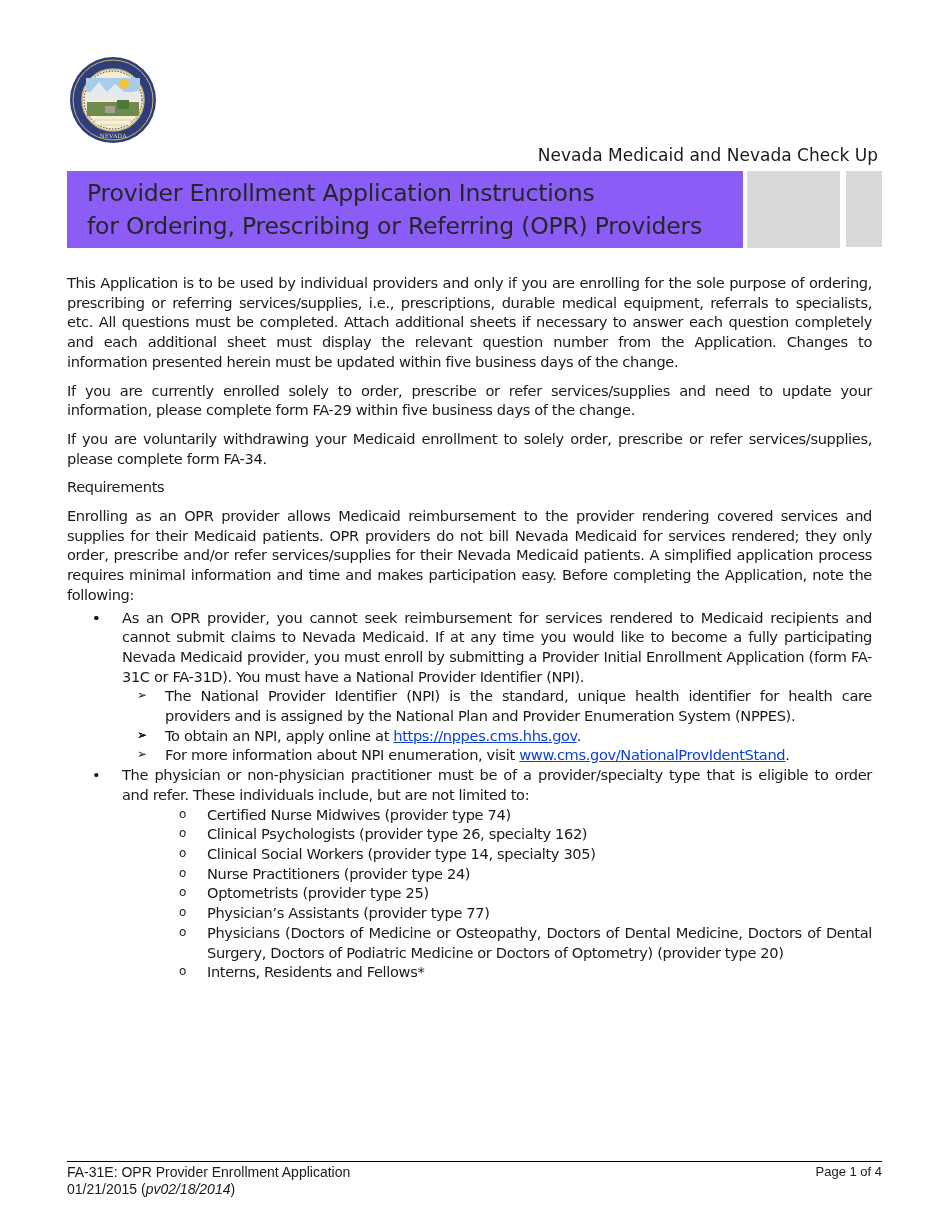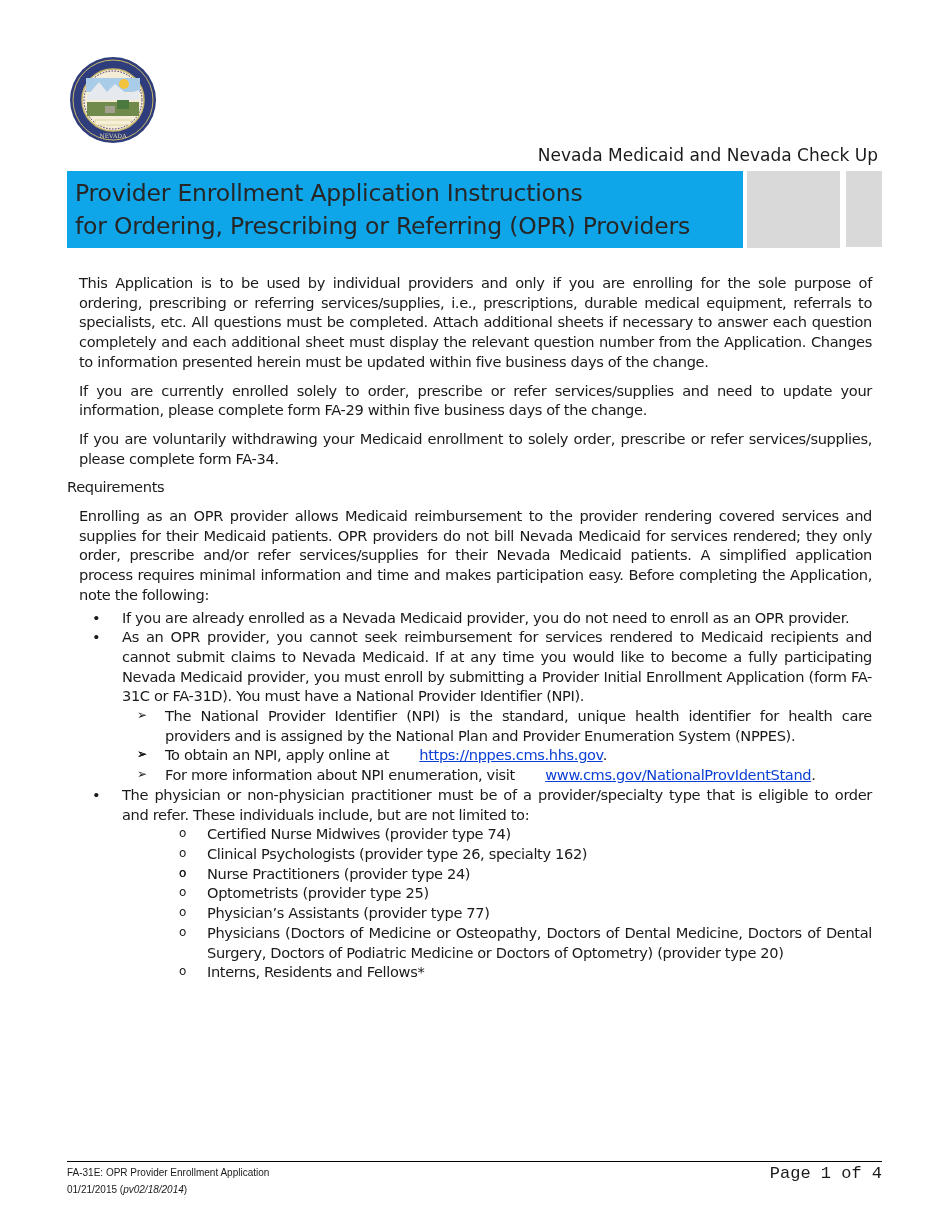--- a/index.html
+++ b/index.html
@@ -1,42 +1,42 @@
 <!DOCTYPE html>
 <html><head>
 <meta charset="utf-8">
 <style>
   html, body { margin: 0; padding: 0; background: #ffffff; }
   body { width: 950px; height: 1230px; position: relative; overflow: hidden;
          font-family: "DejaVu Sans", "Liberation Sans", sans-serif; color: #1a1a1a; }
   .seal { position: absolute; left: 69px; top: 56px; width: 88px; height: 88px; }
   .agency { position: absolute; right: 72px; top: 145px; font-size: 17px; color: #1a1a1a; text-align: right; }
   .title-box { position: absolute; left: 67px; top: 171px; width: 676px; height: 77px;
-               background: #0ea5e9; box-sizing: border-box; padding: 6px 0 0 8px; }
+               background: #8b5cf6; box-sizing: border-box; padding: 6px 0 0 20px; }
   .title-box .t { font-size: 23.5px; line-height: 33px; color: #262626; letter-spacing: -0.2px; }
   .gbox2 { position: absolute; left: 747px; top: 171px; width: 93px; height: 77px; background: #d9d9d9; }
   .gbox3 { position: absolute; left: 846px; top: 171px; width: 36px; height: 76px; background: #d9d9d9; }
   .content { position: absolute; left: 67px; top: 273px; width: 805px;
              font-size: 14.6px; line-height: 19.7px; text-align: justify; letter-spacing: -0.35px; }
-  .content p { margin: 0 0 9px 12px; }
+  .content p { margin: 0 0 9px 0; }
   .req { margin: 0 0 9px 0; }
   ul.l1 { list-style: none; margin: 0; padding: 0 0 0 55px; }
   ul.l1 > li { position: relative; }
   ul.l1 > li > .bul { position: absolute; left: -30px; top: 0; }
   ul.l2 { list-style: none; margin: 0; padding: 0 0 0 43px; }
   ul.l2 > li { position: relative; }
   ul.l2 > li > .bul { position: absolute; left: -28px; top: 0; font-size: 12px; }
   ul.l3 { list-style: none; margin: 0; padding: 0 0 0 85px; }
   ul.l3 > li { position: relative; }
   ul.l3 > li > .bul { position: absolute; left: -28px; top: 0; font-size: 12px; }
-  a.lnk { color: #0b3fd6; text-decoration: underline; margin-left: 26px; }
+  a.lnk { color: #0b3fd6; text-decoration: underline; }
   .footnote { margin-top: 20px; }
   .footer-line { position: absolute; left: 67px; top: 1161px; width: 815px; height: 1px; background: #000; }
-  .footer-left { position: absolute; left: 67px; top: 1164px; font-size: 10px; line-height: 17px; font-family: "Liberation Sans", sans-serif; }
-  .footer-right { position: absolute; right: 68px; top: 1164px; font-size: 17px; font-family: Liberation Mono, monospace; }
+  .footer-left { position: absolute; left: 67px; top: 1164px; font-size: 14px; line-height: 17px; font-family: "Liberation Sans", sans-serif; }
+  .footer-right { position: absolute; right: 68px; top: 1164px; font-size: 13px; font-family: Liberation Sans, sans-serif; }
 </style>
 </head>
 <body>
 
 <svg class="seal" viewBox="0 0 88 88">
   <circle cx="44" cy="44" r="43" fill="#2f3d7c"></circle>
   <circle cx="44" cy="44" r="40" fill="none" stroke="#c9b86a" stroke-width="1"></circle>
   <circle cx="44" cy="44" r="31" fill="#f3ecd6" stroke="#c9b86a" stroke-width="1.5"></circle>
   <circle cx="44" cy="44" r="29" fill="none" stroke="#3b2a6a" stroke-width="1" stroke-dasharray="1.5 1.5"></circle>
   <rect x="17" y="22" width="54" height="14" fill="#a9cde8"></rect>
@@ -61,21 +61,20 @@
 <div class="content">
   <p>This Application is to be used by individual providers and only if you are enrolling for the sole purpose of ordering, prescribing or referring services/supplies, i.e., prescriptions, durable medical equipment, referrals to specialists, etc.  All questions must be completed.  Attach additional sheets if necessary to answer each question completely and each additional sheet must display the relevant question number from the Application.  Changes to information presented herein must be updated within five business days of the change.</p>
   <p>If you are currently enrolled solely to order, prescribe or refer services/supplies and need to update your information, please complete form FA-29 within five business days of the change.</p>
   <p>If you are voluntarily withdrawing your Medicaid enrollment to solely order, prescribe or refer services/supplies, please complete form FA-34.</p>
   <div class="req">Requirements</div>
   <p style="margin-bottom:3px;">Enrolling as an OPR provider allows Medicaid reimbursement to the provider rendering covered services and supplies for their Medicaid patients.  OPR providers do not bill Nevada Medicaid for services rendered; they only order, prescribe and/or refer services/supplies for their Nevada Medicaid patients.  A simplified application process requires minimal information and time and makes participation easy.  Before completing the Application, note the following:</p>
 
   <ul class="l1">
     <li>
       <span class="bul">•</span>
-      <span>If you are already enrolled as a Nevada Medicaid provider, you do not need to enroll as an OPR provider.</span>
     </li>
     <li>
       <span class="bul">•</span>
       <span>As an OPR provider, you cannot seek reimbursement for services rendered to Medicaid recipients and cannot submit claims to Nevada Medicaid.  If at any time you would like to become a fully participating Nevada Medicaid provider, you must enroll by submitting a Provider Initial Enrollment Application (form FA-31C or FA-31D).  You must have a National Provider Identifier (NPI).</span>
       <ul class="l2">
         <li>
           <span class="bul">➢</span>
           <span>The National Provider Identifier (NPI) is the standard, unique health identifier for health care providers and is assigned by the National Plan and Provider Enumeration System (NPPES).</span>
         </li>
         <li>
@@ -93,21 +92,21 @@
           <span>For more information about NPI enumeration, visit </span><a class="lnk">www.cms.gov/NationalProvIdentStand</a><span>.</span>
         </li>
       </ul>
     </li>
     <li>
       <span class="bul">•</span>
       <span>The physician or non-physician practitioner must be of a provider/specialty type that is eligible to order and refer.  These individuals include, but are not limited to:</span>
       <ul class="l3">
         <li><span class="bul">o</span><span>Certified Nurse Midwives (provider type 74)</span></li>
         <li><span class="bul">o</span><span>Clinical Psychologists (provider type 26, specialty 162)</span></li>
-        <li><span class="bul">o</span></li>
+        <li><span class="bul">o</span><span>Clinical Social Workers (provider type 14, specialty 305)</span></li>
         <li><span class="bul">o</span><span>Nurse Practitioners (provider type 24)</span></li>
         <li><span class="bul">o</span><span>Optometrists (provider type 25)</span></li>
         <li><span class="bul">o</span><span>Physician’s Assistants (provider type 77)</span></li>
         <li><span class="bul">o</span><span>Physicians (Doctors of Medicine or Osteopathy, Doctors of Dental Medicine, Doctors of Dental Surgery, Doctors of Podiatric Medicine or Doctors of Optometry) (provider type 20)</span></li>
         <li><span class="bul">o</span><span>Interns, Residents and Fellows*</span></li>
       </ul>
     </li>
   </ul>
 
 </div>

